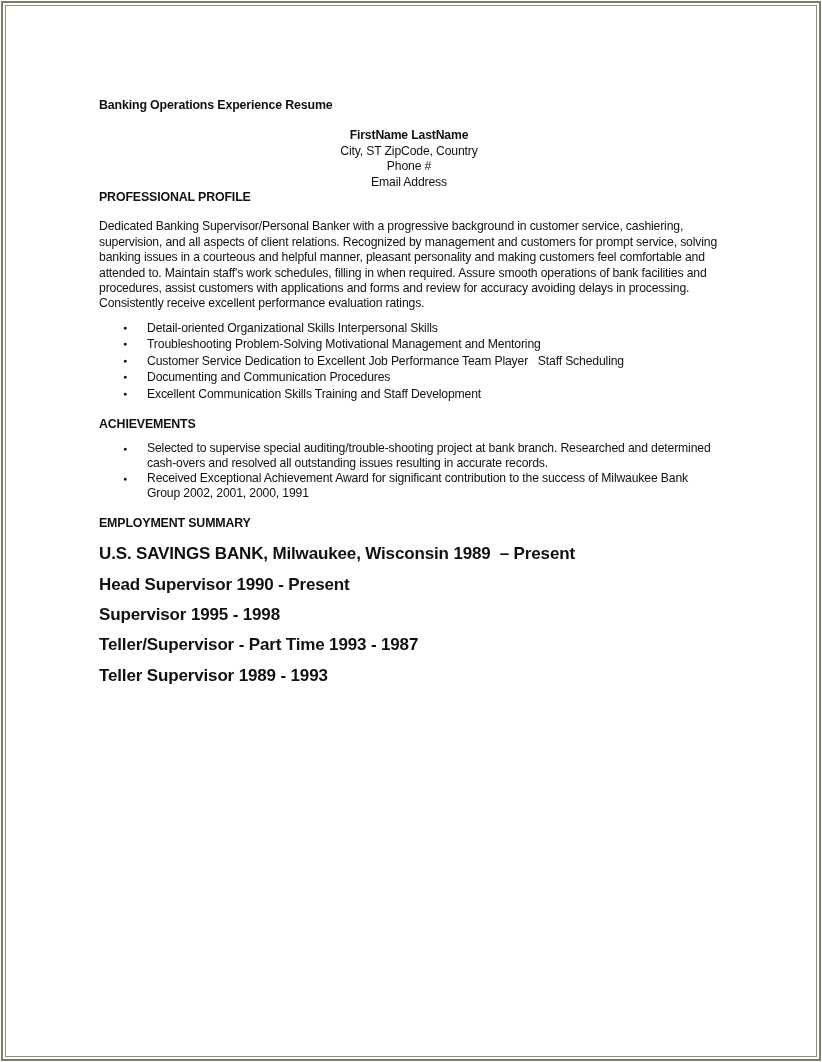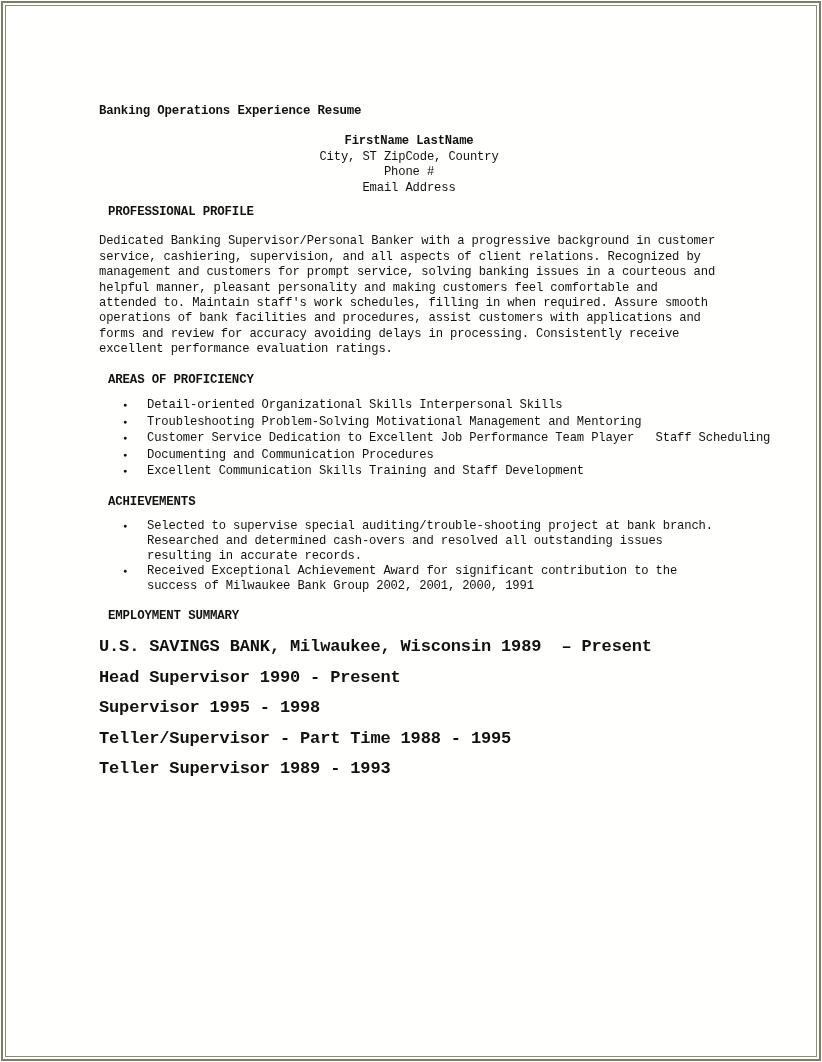--- a/index.html
+++ b/index.html
@@ -16,32 +16,31 @@
       border: 2px solid #7b7d6c;
       box-sizing: border-box;
     }
     .frame-inner {
       position: absolute; left: 5px; top: 5px; right: 5px; bottom: 5px;
       border: 1px solid #8a8c7a;
       box-sizing: border-box;
       background: #fffffd;
     }
     .page {
-      position: absolute; left: 99px; top: 104px; width: 620px;
+      position: absolute; left: 99px; top: 98px; width: 620px;
       font-size: 12.2px;
       line-height: 15.4px;
       letter-spacing: -0.15px;
-      font-family: Liberation Mono, monospace;
     }
     .doc-title { font-weight: bold; font-size: 12.4px; margin: 0; }
     .contact {
       text-align: center; margin: 15px 0 0 0; width: 620px;
     }
     .contact .name { font-weight: bold; }
-    .heading { font-weight: bold; font-size: 12.4px; margin: 9px; }
+    .heading { font-weight: bold; font-size: 12.4px; margin: 0; }
     .para { margin: 14px 0 0 0; }
     ul.bullets { margin: 8px 0 0 0; padding: 0; list-style: none; }
     ul.bullets li {
       position: relative; padding-left: 48px; line-height: 16.5px;
     }
     ul.bullets li::before {
       content: "\25CF"; position: absolute; left: 24px; top: 0;
       font-size: 7px; color: #111;
     }
     ul.bullets.ach li { line-height: 15px; }
@@ -60,34 +59,33 @@
   <div class="contact">
     <div class="name">FirstName LastName</div>
     <div>City, ST ZipCode, Country</div>
     <div>Phone #</div>
     <div>Email Address</div>
   </div>
 
   <p class="heading">PROFESSIONAL PROFILE</p>
   <p class="para">Dedicated Banking Supervisor/Personal Banker with a progressive background in customer service, cashiering, supervision, and all aspects of client relations. Recognized by management and customers for prompt service, solving banking issues in a courteous and helpful manner, pleasant personality and making customers feel comfortable and attended to. Maintain staff's work schedules, filling in when required. Assure smooth operations of bank facilities and procedures, assist customers with applications and forms and review for accuracy avoiding delays in processing. Consistently receive excellent performance evaluation ratings.</p>
 
-  <p class="heading sec">AREAS OF PROFICIENCY</p>
   <ul class="bullets">
     <li>Detail-oriented Organizational Skills Interpersonal Skills</li>
     <li>Troubleshooting Problem-Solving Motivational Management and Mentoring</li>
     <li style="white-space: pre;">Customer Service Dedication to Excellent Job Performance Team Player   Staff Scheduling</li>
     <li>Documenting and Communication Procedures</li>
     <li>Excellent Communication Skills Training and Staff Development</li>
   </ul>
 
   <p class="heading sec">ACHIEVEMENTS</p>
   <ul class="bullets ach">
     <li>Selected to supervise special auditing/trouble-shooting project at bank branch. Researched and determined cash-overs and resolved all outstanding issues resulting in accurate records.</li>
     <li>Received Exceptional Achievement Award for significant contribution to the success of Milwaukee Bank Group 2002, 2001, 2000, 1991</li>
   </ul>
 
   <p class="heading sec">EMPLOYMENT SUMMARY</p>
   <p class="emp" style="white-space: pre;">U.S. SAVINGS BANK, Milwaukee, Wisconsin 1989  – Present</p>
   <p class="emp">Head Supervisor 1990 - Present</p>
   <p class="emp">Supervisor 1995 - 1998</p>
-  <p class="emp">Teller/Supervisor - Part Time 1988 - 1995</p>
+  <p class="emp">Teller/Supervisor - Part Time 1993 - 1987</p>
   <p class="emp">Teller Supervisor 1989 - 1993</p>
 </div>
 
 </body></html>

